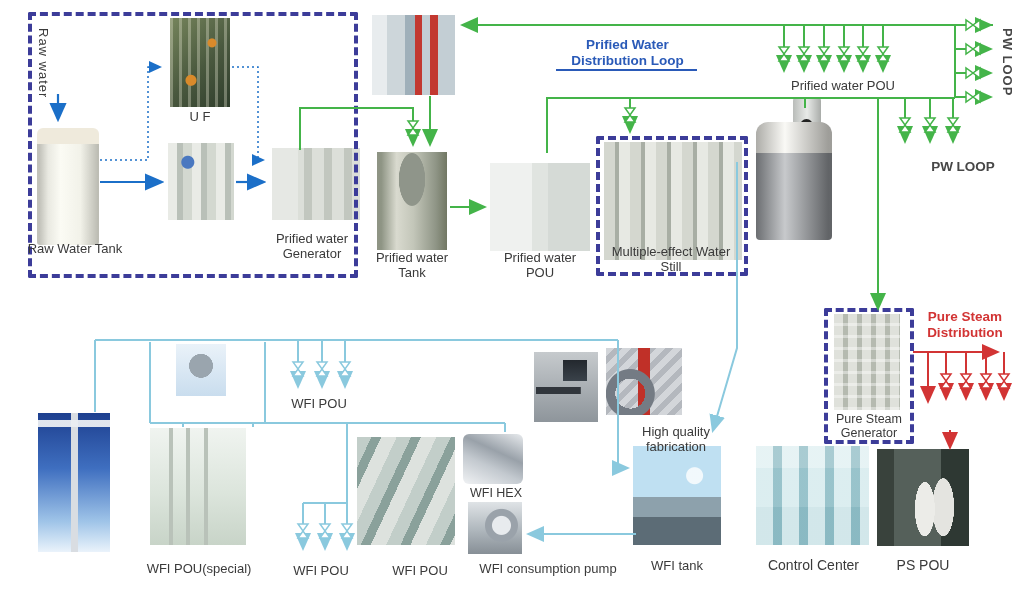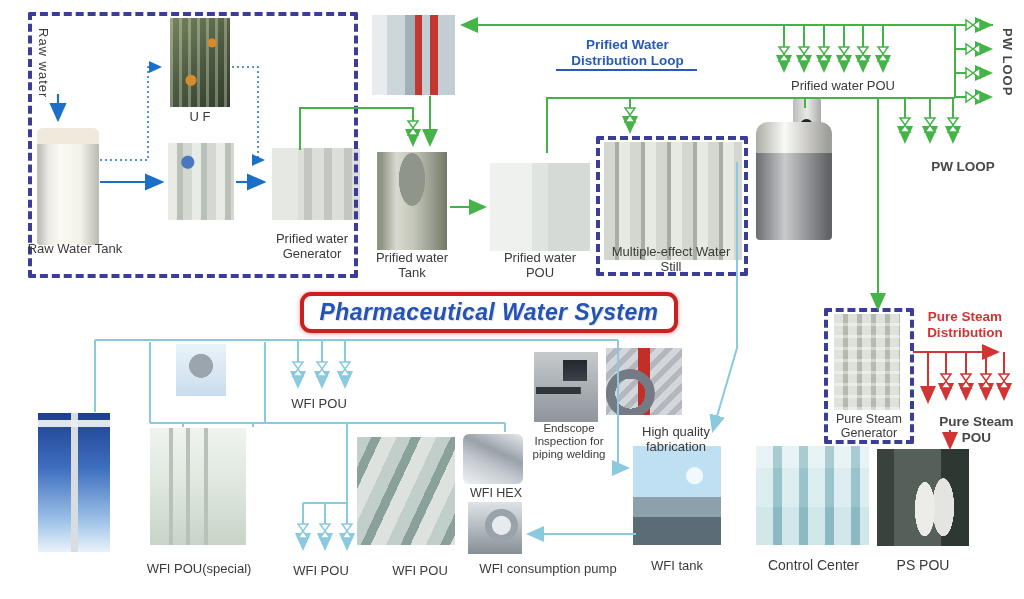--- a/index.html
+++ b/index.html
@@ -264,38 +264,31 @@
   <div class="lbl" style="left:362px;top:251px;width:100px">Prified water
 Tank</div>
   <div class="lbl" style="left:490px;top:251px;width:100px">Prified water
 POU</div>
   <div class="lbl" style="left:598px;top:245px;width:146px;z-index:7">Multiple-effect Water
 Still</div>
   <div class="lbl" style="left:780px;top:79px;width:126px">Prified water POU</div>
   <div class="vlbl gray" style="left:1000px;top:28px;height:102px">PW LOOP</div>
   <div class="lbl gray" style="left:930px;top:159px;width:66px;font-size:13.5px">PW LOOP</div>
 
-  <div id="titlebox">
-    <span>Pharmaceutical Water System</span>
-  </div>
 
   <div class="lbl" style="left:286px;top:397px;width:66px">WFI POU</div>
   <div class="lbl" style="left:144px;top:562px;width:110px">WFI POU(special)</div>
   <div class="lbl" style="left:286px;top:564px;width:70px">WFI POU</div>
   <div class="lbl" style="left:385px;top:564px;width:70px">WFI POU</div>
   <div class="lbl md" style="left:466px;top:486px;width:60px">WFI HEX</div>
   <div class="lbl" style="left:478px;top:562px;width:140px">WFI consumption pump</div>
-  <div class="lbl sm" style="left:528px;top:422px;width:82px">Endscope
-Inspection for
-piping welding</div>
   <div class="lbl" style="left:630px;top:425px;width:92px">High quality
 fabrication</div>
   <div class="lbl" style="left:642px;top:559px;width:70px">WFI tank</div>
   <div class="lbl lg14" style="left:756px;top:557px;width:115px">Control Center</div>
   <div class="lbl lg14" style="left:892px;top:557px;width:62px">PS POU</div>
 
   <div class="lbl md" style="left:828px;top:412px;width:82px;z-index:7">Pure Steam
 Generator</div>
   <div class="lbl red" style="left:922px;top:309px;width:86px;font-size:13.5px">Pure Steam
 Distribution</div>
-  <div class="lbl gray" style="left:928px;top:414px;width:97px;font-size:13.5px">Pure Steam POU</div>
 
 </div>
 
 </body></html>

